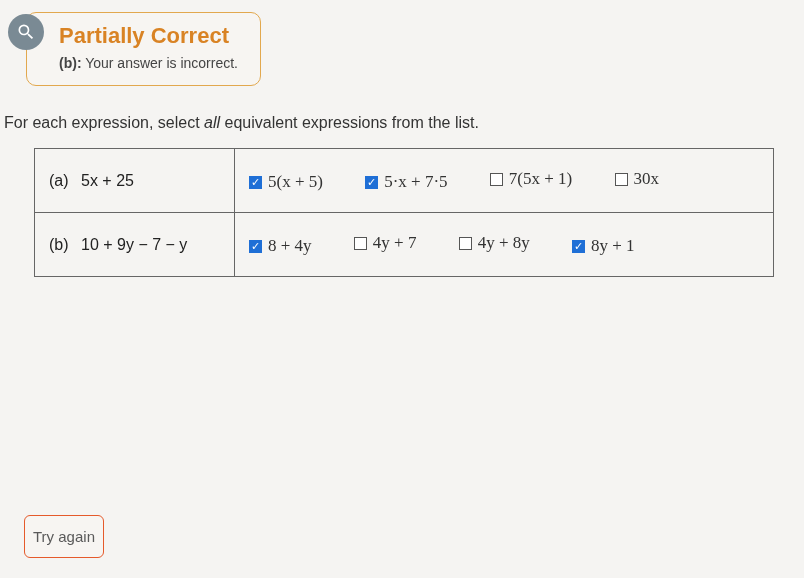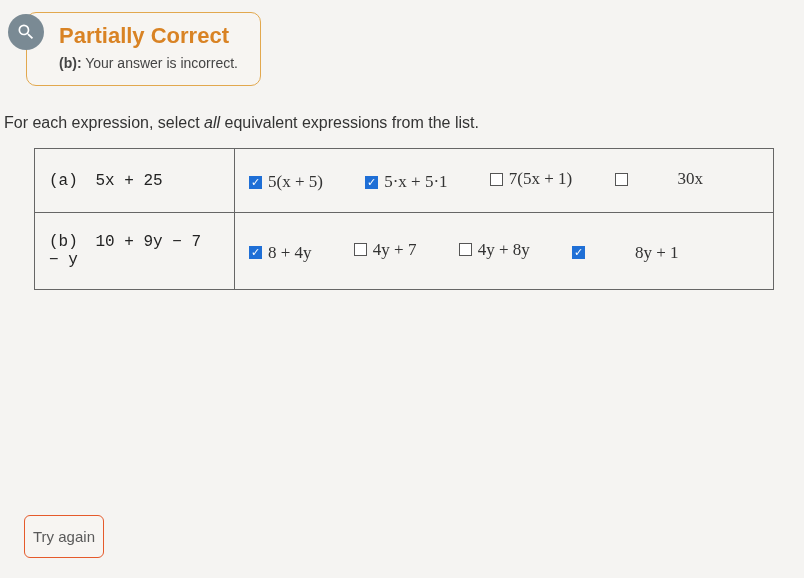--- a/index.html
+++ b/index.html
@@ -63,36 +63,36 @@
     width: 740px;
   }
   table.grid td {
     border: 1px solid #666;
     padding: 20px 14px;
     vertical-align: middle;
   }
   td.expr {
     width: 200px;
     font-size: 16px;
-    font-family: Liberation Mono, monospace;
+    font-family: Liberation Sans, sans-serif;
     color: #222;
     margin-left: 19px;
   }
   td.expr .paren { margin-right: 8px; }
   td.opts {
     font-family: "Times New Roman", Times, serif;
     font-size: 17px;
   }
   .opt {
     display: inline-flex;
     align-items: center;
     margin-right: 38px;
     white-space: nowrap;
   }
-  .opt:last-child { margin-right: 0; gap: 44px; }
+  .opt:last-child { margin-right: 0; }
   .cb {
     width: 13px;
     height: 13px;
     border: 1px solid #555;
     margin-right: 6px;
     display: inline-flex;
     align-items: center;
     justify-content: center;
     font-size: 11px;
     line-height: 1;
@@ -147,21 +147,21 @@
       <span class="paren">(a)</span>
       <span>5x + 25</span>
     </td>
     <td class="opts">
       <span class="opt">
             <span class="cb checked">✓</span>
             <span>5(x + 5)</span>
           </span>
       <span class="opt">
             <span class="cb checked">✓</span>
-            <span>5·x + 5·1</span>
+            <span>5·x + 7·5</span>
           </span>
       <span class="opt">
             <span class="cb"></span>
             <span>7(5x + 1)</span>
           </span>
       <span class="opt">
             <span class="cb"></span>
             <span>30x</span>
           </span>
     </td>

